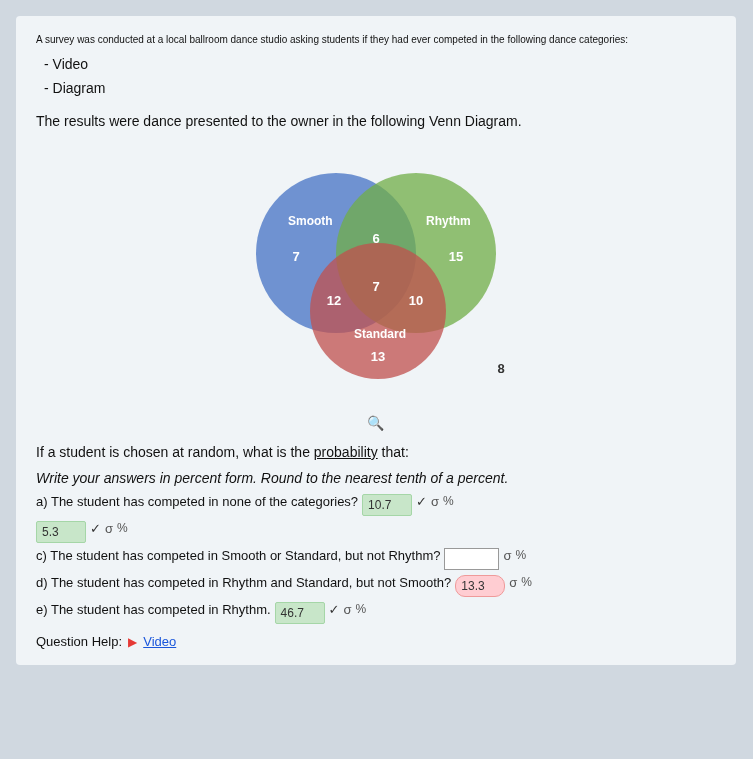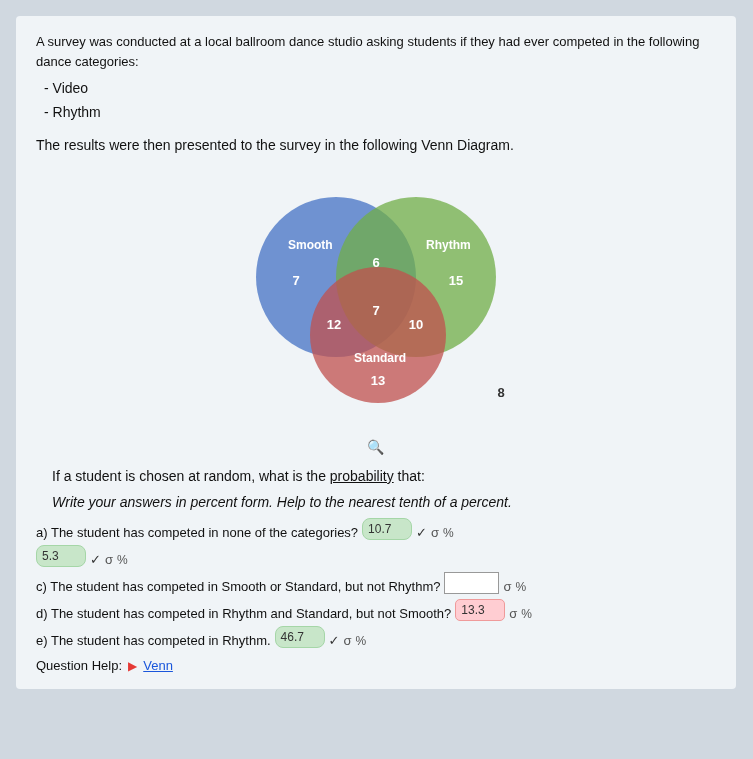--- a/index.html
+++ b/index.html
@@ -12,21 +12,21 @@
       font-size: 14px;
       color: #111;
     }
     .card {
       background: #f0f4f7;
       border-radius: 4px;
       padding: 16px 20px;
       max-width: 720px;
     }
     .intro-text {
-      font-size: 13px;
+      font-size: 10px;
       line-height: 1.5;
       margin-bottom: 6px;
     }
     .category-list {
       list-style: none;
       margin: 4px 0 12px 8px;
       font-size: 14px;
       line-height: 1.7;
     }
     .results-text {
@@ -46,28 +46,27 @@
       top: 0; left: 0;
     }
 
     .probability-section {
       font-size: 14px;
       margin-top: 10px;
     }
     .probability-section p {
       margin-bottom: 4px;
       line-height: 1.6;
-      margin-left: 16px;
     }
     .underline { text-decoration: underline; }
     .italic { font-style: italic; }
 
     .question-row {
       display: flex;
-      align-items: flex-end;
+      align-items: flex-start;
       margin: 5px 0;
       font-size: 13px;
       flex-wrap: wrap;
       gap: 4px;
     }
     .answer-box {
       border: 1px solid #999;
       background: #fff;
       min-width: 50px;
       height: 22px;
@@ -95,29 +94,29 @@
       height: 22px;
       padding: 0 4px;
       font-size: 13px;
     }
     .correct-answer {
       background: #c8e6c9;
       border: 1px solid #a5d6a7;
       padding: 1px 5px;
       font-size: 12px;
       color: #333;
-      border-radius: 8px;
+      border-radius: 2px;
     }
     .incorrect-answer {
       background: #ffcdd2;
       border: 1px solid #ef9a9a;
       padding: 1px 5px;
       font-size: 12px;
       color: #333;
-      border-radius: 5px;
+      border-radius: 10px;
     }
     .question-help {
       margin-top: 10px;
       font-size: 13px;
       display: flex;
       align-items: flex-end;
       gap: 6px;
     }
     .help-link {
       color: #1a56db;
@@ -136,23 +135,23 @@
     }
   </style>
 </head>
 <body>
 
 <div class="card">
 
   <p class="intro-text">A survey was conducted at a local ballroom dance studio asking students if they had ever competed in the following dance categories:</p>
   <ul class="category-list">
     <li>- Video</li>
-    <li>- Rhythm</li>
+    <li>- Diagram</li>
   </ul>
-  <p class="results-text">The results were then presented to the survey in the following Venn Diagram.</p>
+  <p class="results-text">The results were dance presented to the owner in the following Venn Diagram.</p>
 
   <div class="venn-container">
     <svg width="320" height="245">
 
       <circle cx="120" cy="110" r="80" fill="#4472c4" opacity="0.75"></circle>
 
       <circle cx="200" cy="110" r="80" fill="#70ad47" opacity="0.75"></circle>
 
       <circle cx="162" cy="168" r="68" fill="#c0504d" opacity="0.75"></circle>
 
@@ -179,21 +178,21 @@
   </div>
 
   <div class="magnifier">
     <span>🔍</span>
   </div>
 
   <div class="probability-section">
     <p>
       If a student is chosen at random, what is the <span class="underline">probability</span> that:
     </p>
-    <p class="italic">Write your answers in percent form. Help to the nearest tenth of a percent.</p>
+    <p class="italic">Write your answers in percent form. Round to the nearest tenth of a percent.</p>
 
     <div class="question-row">
       <span>a) The student has competed in none of the categories?</span>
       <span class="answer-box correct-answer">10.7</span>
       <span class="check-icon">✓</span>
       <span class="sigma-icon">σ</span>
       <span class="percent-sign">%</span>
     </div>
 
     <div class="question-row">
@@ -222,16 +221,16 @@
       <span class="answer-box correct-answer">46.7</span>
       <span class="check-icon">✓</span>
       <span class="sigma-icon">σ</span>
       <span class="percent-sign">%</span>
     </div>
   </div>
 
   <div class="question-help">
     <span>Question Help:</span>
     <span class="video-icon">▶</span>
-    <a class="help-link">Venn</a>
+    <a class="help-link">Video</a>
   </div>
 
 </div>
 
 </body></html>

